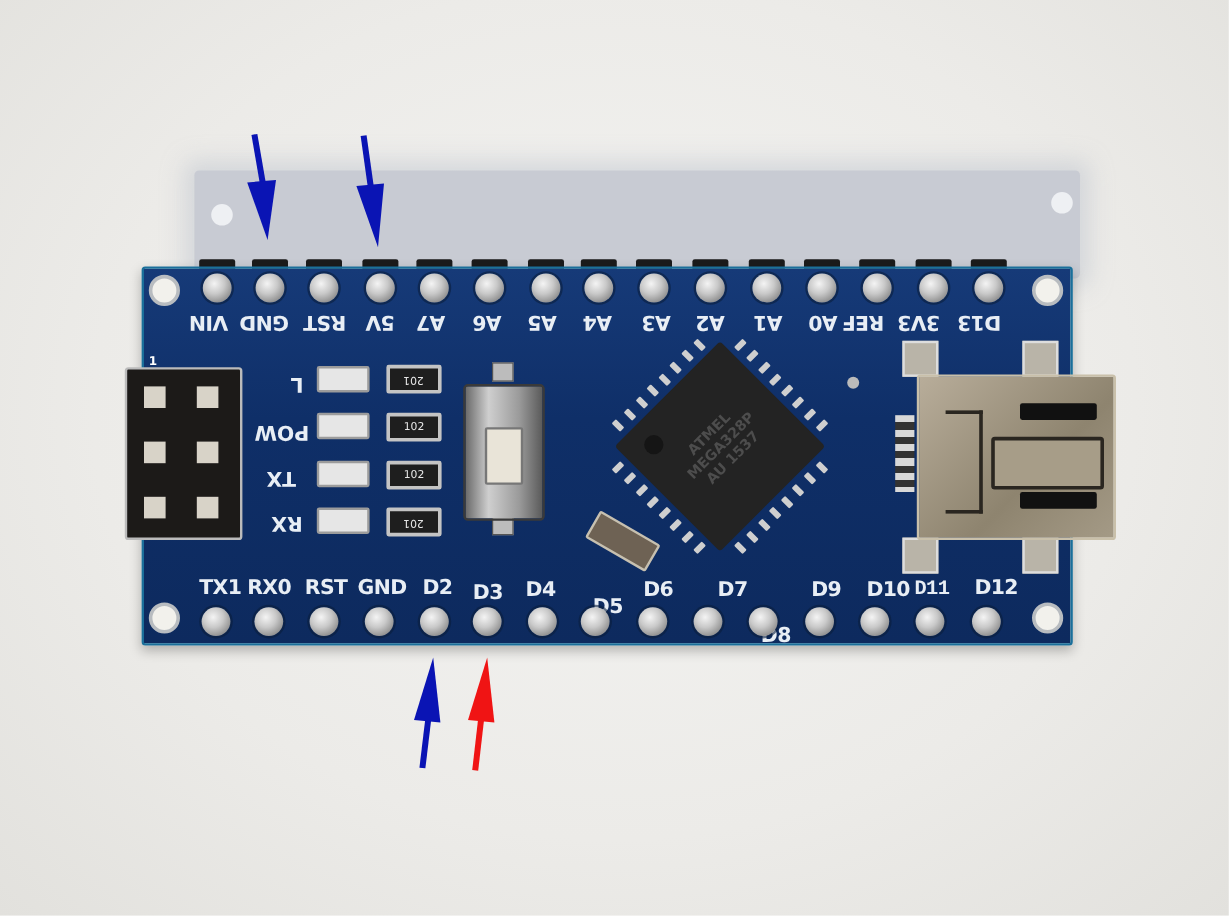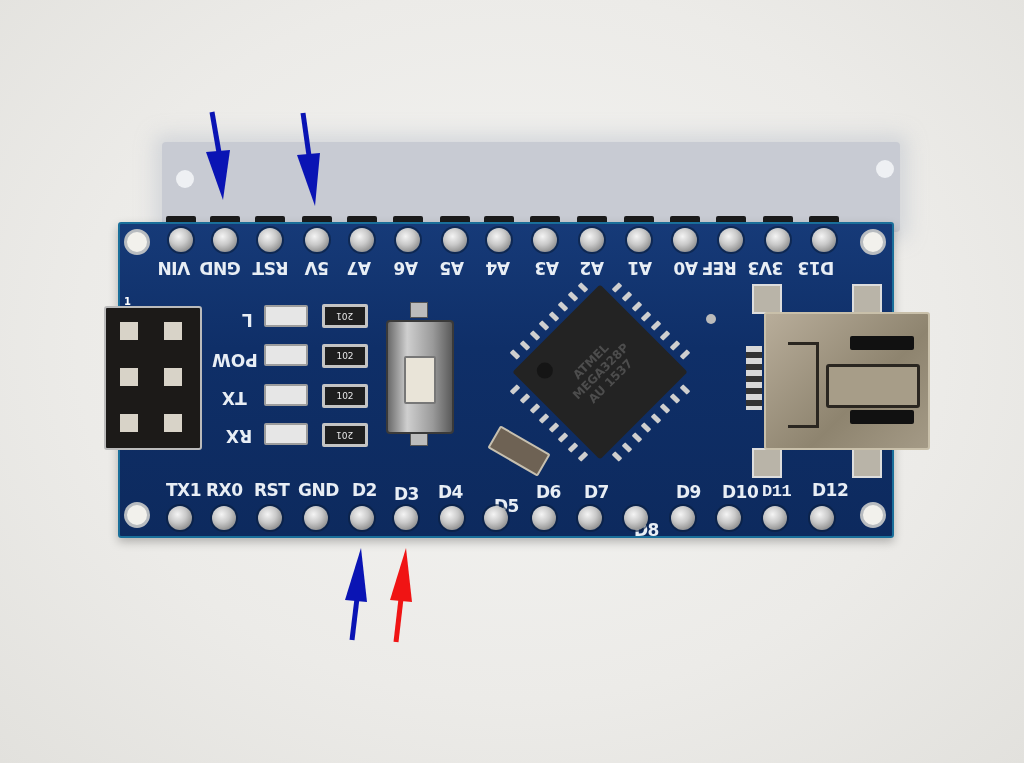--- a/index.html
+++ b/index.html
@@ -158,21 +158,21 @@
 <div class="abs" style="left:166px;top:480px;width:700px;height:24px;">
   <span class="abs pin-label" style="left:0px;">TX1</span>
   <span class="abs pin-label" style="left:40px;">RX0</span>
   <span class="abs pin-label" style="left:88px;">RST</span>
   <span class="abs pin-label" style="left:132px;">GND</span>
   <span class="abs pin-label" style="left:186px;">D2</span>
   <span class="abs pin-label" style="left:228px;top:4px;">D3</span>
   <span class="abs pin-label" style="left:272px;top:2px;">D4</span>
   <span class="abs pin-label" style="left:328px;top:16px;">D5</span>
   <span class="abs pin-label" style="left:370px;top:2px;">D6</span>
-  <span class="abs pin-label" style="left:418px;top:2px;">D7</span>
+  <span class="abs pin-label" style="left:432px;top:2px;">D7</span>
   <span class="abs pin-label" style="left:468px;top:2px;margin-top:38px;">D8</span>
   <span class="abs pin-label" style="left:510px;top:2px;">D9</span>
   <span class="abs pin-label" style="left:556px;top:2px;">D10</span>
   <span class="abs pin-label" style="left:596px;top:2px;font-family:Liberation Mono, monospace;">D11</span>
   <span class="abs pin-label" style="left:646px;top:0px;">D12</span>
 </div>
 <div id="bottom-pins">
     <div class="abs pin" style="left: 168px; top: 506px;"></div>
     <div class="abs pin" style="left: 212px; top: 506px;"></div>
     <div class="abs pin" style="left: 258px; top: 506px;"></div>

